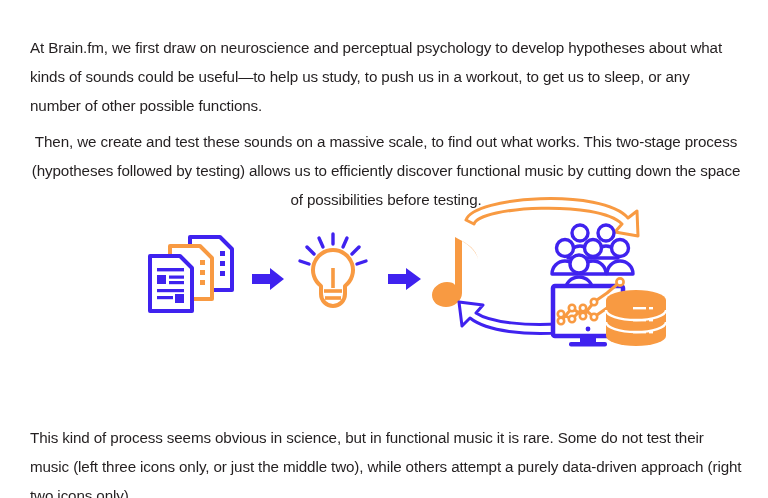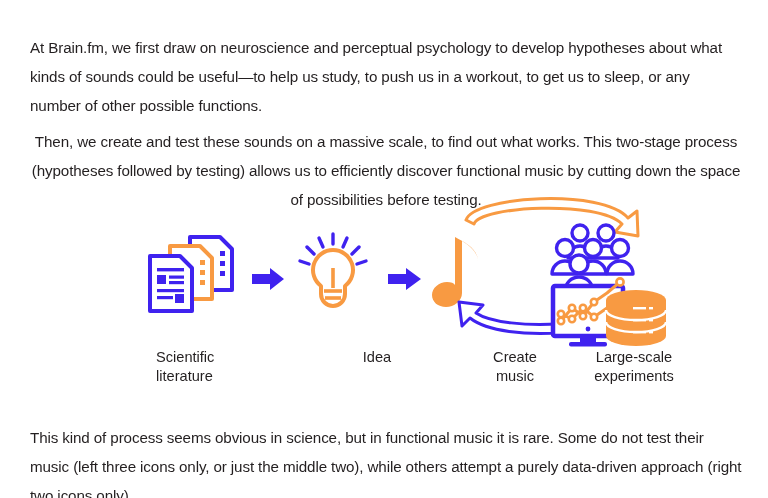--- a/index.html
+++ b/index.html
@@ -206,27 +206,18 @@
               <rect x="521" y="129" width="4" height="2.4"></rect>
               <rect x="505" y="141" width="13" height="2.4"></rect>
               <rect x="521" y="141" width="4" height="2.4"></rect>
             </g>
           </g>
         </g>
 
       </svg>
     </div>
 
-    <div class="fig-labels">
-      <div class="fig-label lbl-sci">Scientific
-literature</div>
-      <div class="fig-label lbl-idea">Idea</div>
-      <div class="fig-label lbl-create">Create
-music</div>
-      <div class="fig-label lbl-large">Large-scale
-experiments</div>
-    </div>
 
   </div>
 
   <p class="para" id="para-3">This kind of process seems obvious in science, but in functional music it is rare. Some do not test their music (left three icons only, or just the middle two), while others attempt a purely data-driven approach (right two icons only).</p>
 
 </div>
 
 </body></html>

